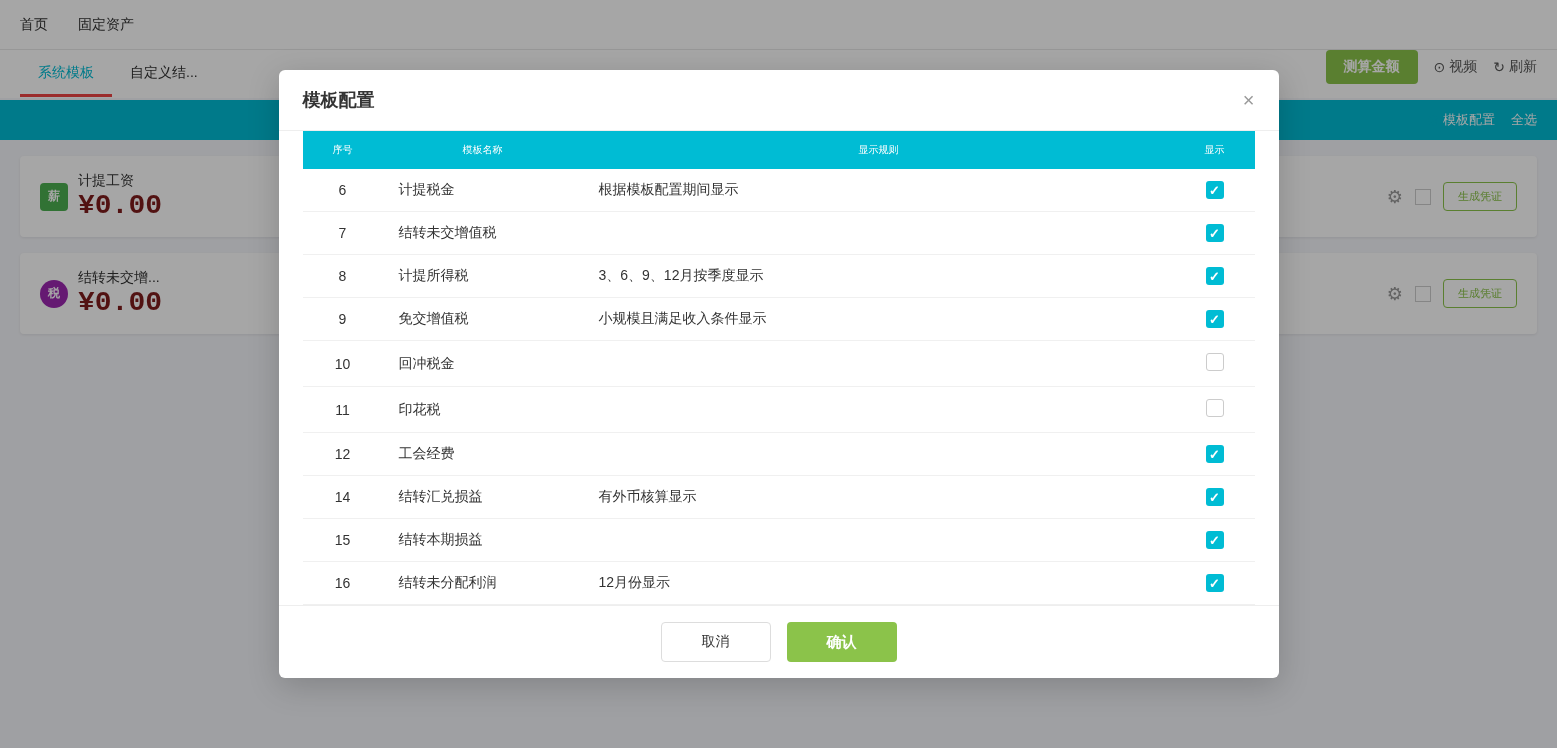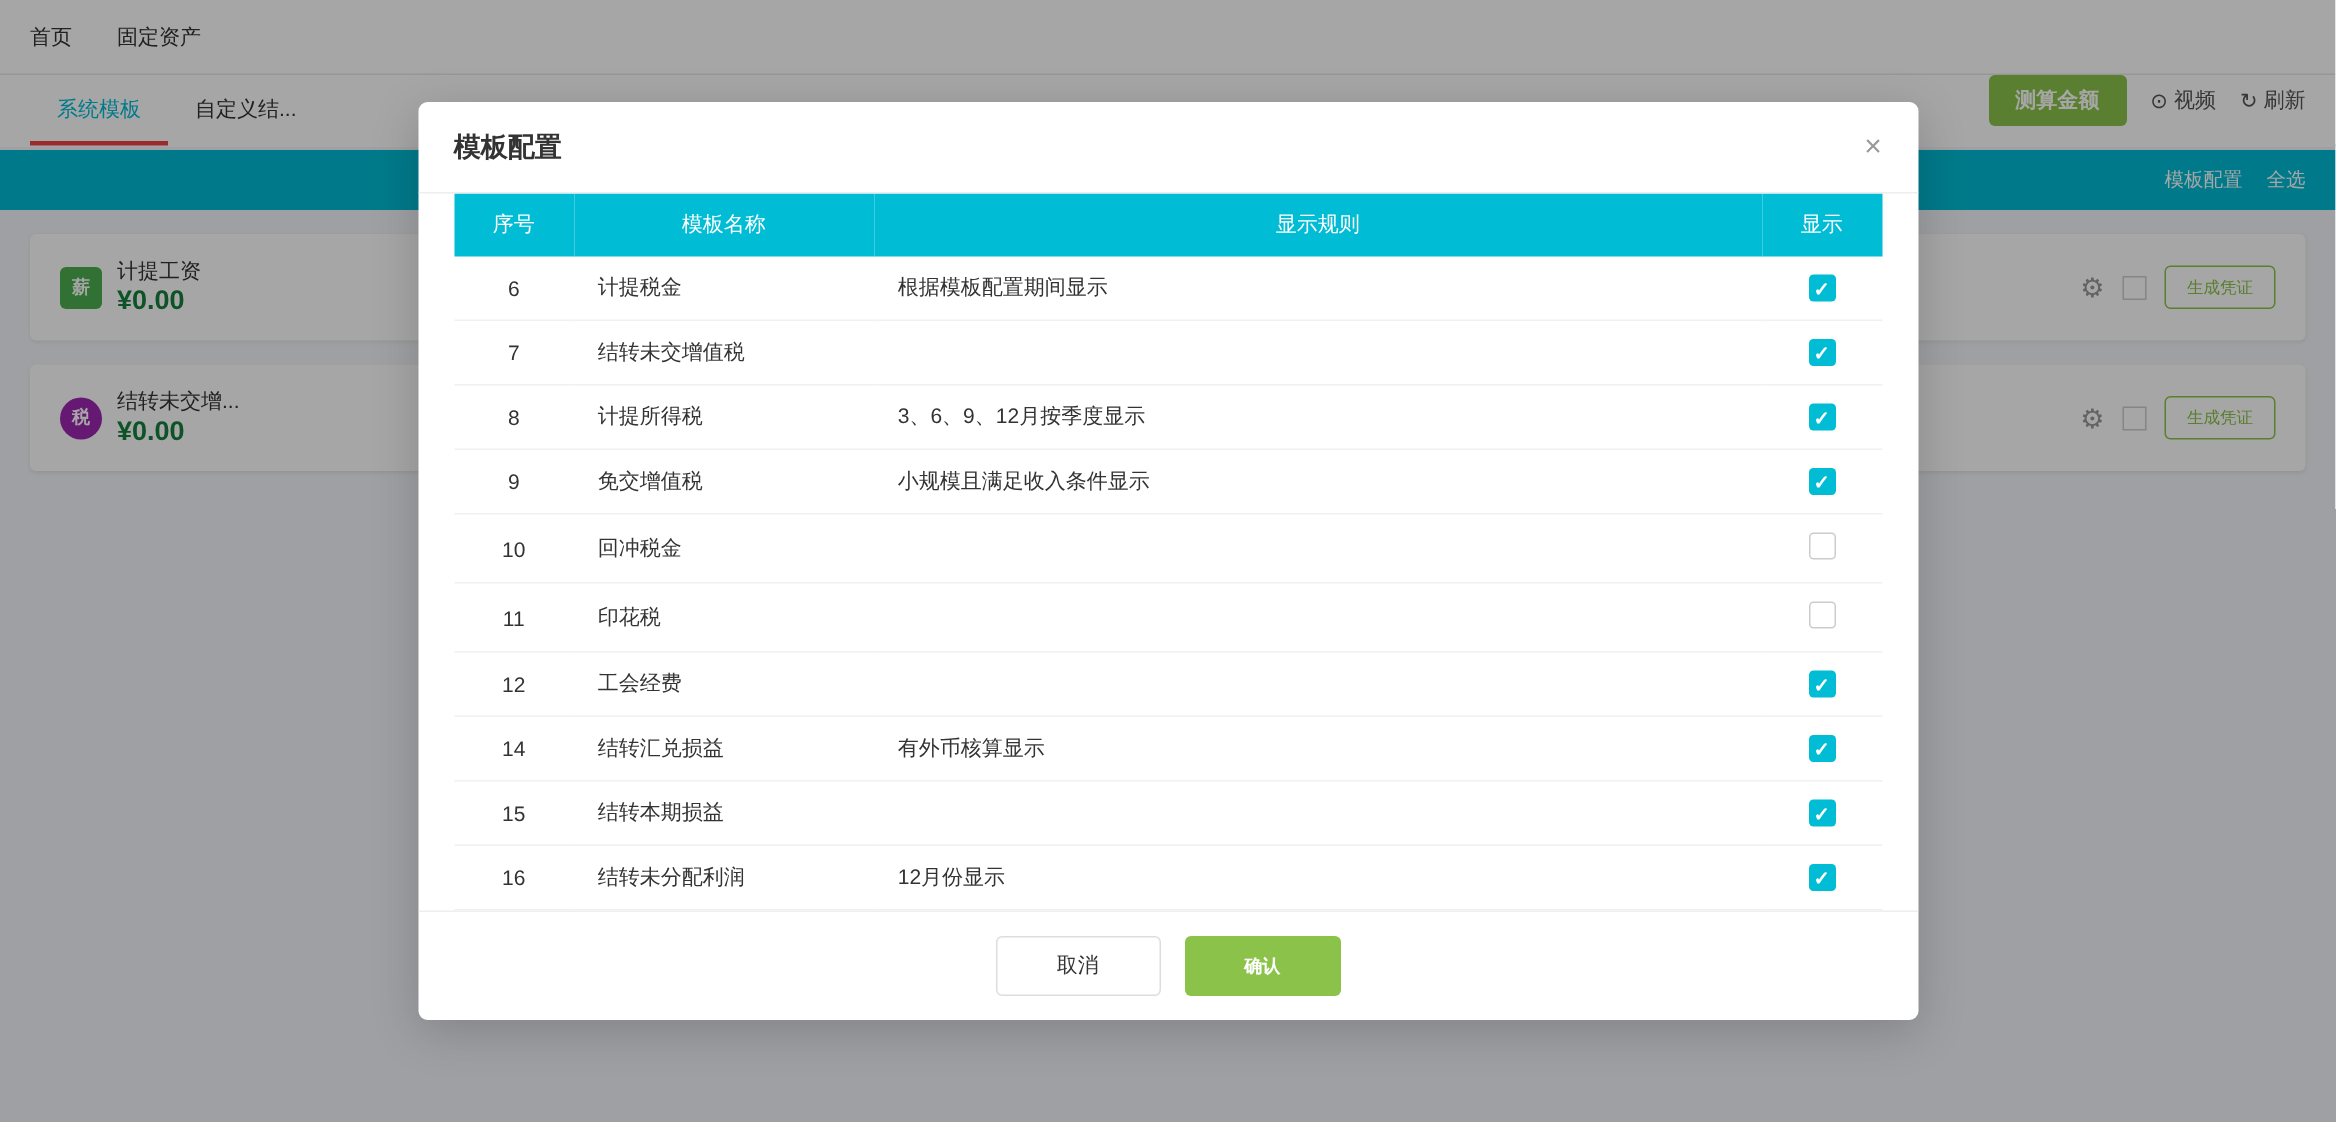--- a/index.html
+++ b/index.html
@@ -131,21 +131,21 @@
       color: #fff; font-size: 12px; font-weight: bold;
     }
     .card-icon-purple {
       width: 28px; height: 28px;
       background: #9c27b0;
       border-radius: 50%;
       display: flex; align-items: center; justify-content: center;
       color: #fff; font-size: 12px; font-weight: bold;
     }
     .card-title { font-size: 14px; color: #333; }
-    .card-amount { font-size: 18px; font-weight: bold; color: #15803d; }
+    .card-amount { font-size: 28px; font-weight: bold; color: #7f1d1d; font-family: Liberation Mono, monospace; }
     .card-right {
       display: flex;
       align-items: center;
       gap: 12px;
     }
     .btn-generate {
       background: #fff;
       color: #8bc34a;
       border: 1px solid #8bc34a;
       padding: 6px 14px;
@@ -216,21 +216,21 @@
     table {
       width: 100%;
       border-collapse: collapse;
     }
     thead tr {
       background: #00bcd4;
       color: #fff;
     }
     thead th {
       padding: 12px 16px;
-      font-size: 14px;
+      font-size: 10px;
       font-weight: normal;
       text-align: center;
     }
     thead th:first-child { text-align: center; width: 80px; }
     thead th:nth-child(2) { text-align: center; width: 200px; }
     thead th:nth-child(3) { text-align: center; }
     thead th:last-child { text-align: center; width: 80px; }
 
     tbody tr {
       border-bottom: 1px solid #f0f0f0;
@@ -290,21 +290,21 @@
       padding: 10px 40px;
       font-size: 14px;
       border-radius: 4px;
       cursor: pointer;
     }
     .btn-confirm {
       background: #8bc34a;
       color: #fff;
       border: none;
       padding: 2px 40px;
-      font-size: 12px;
+      font-size: 15px;
       border-radius: 4px;
       cursor: pointer;
       font-weight: bold;
     }
     .config-link {
       font-size: 13px;
       color: #00bcd4;
       cursor: pointer;
       display: flex;
       align-items: center;

